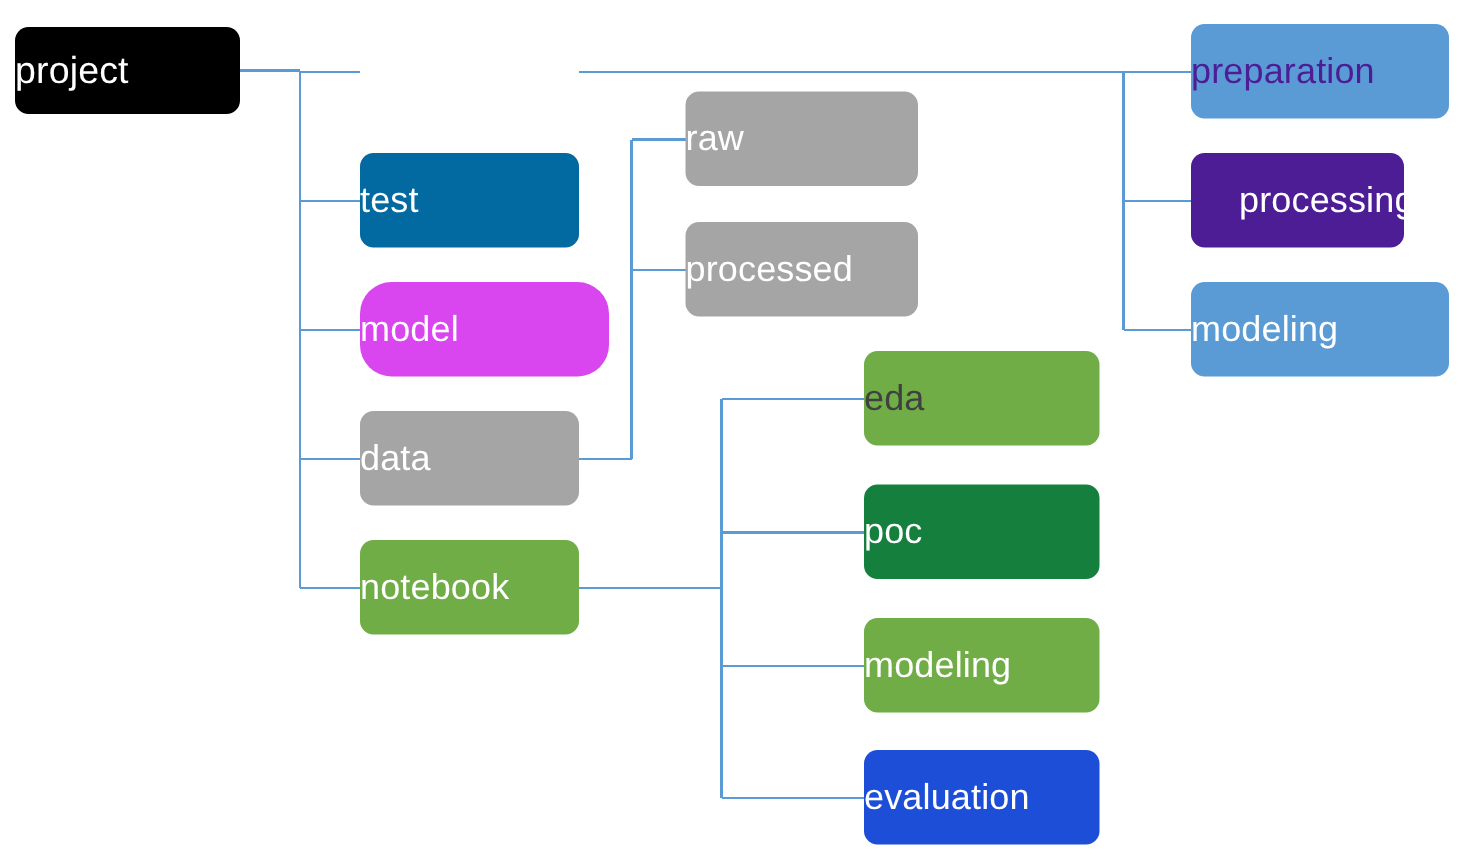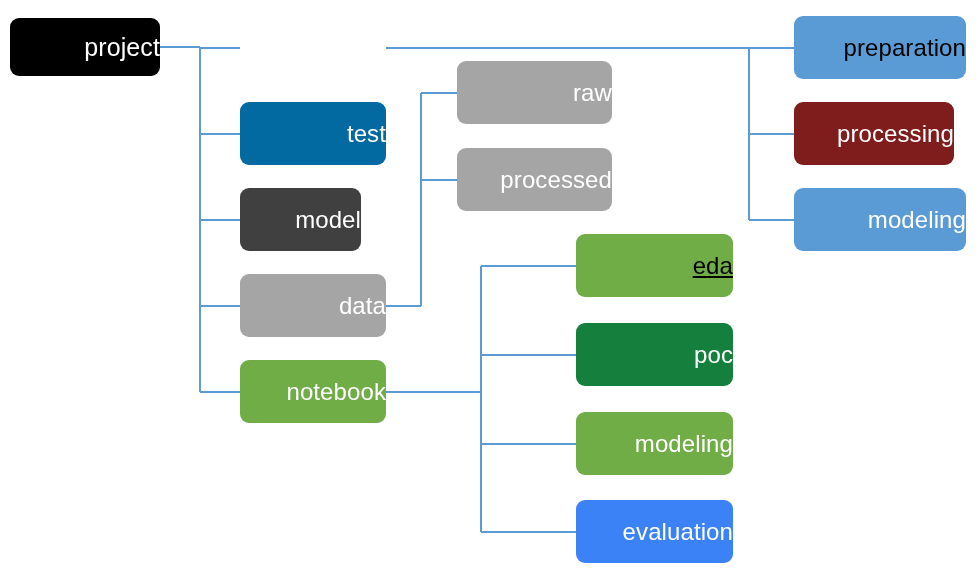--- a/index.html
+++ b/index.html
@@ -25,21 +25,21 @@
     width: 978px;
     height: 578px;
     pointer-events: none;
   }
   .node {
     position: absolute;
     box-sizing: border-box;
     border-radius: 9px;
     display: flex;
     align-items: center;
-    justify-content: flex-end;
+    justify-content: flex-start;
     color: #ffffff;
     font-size: 24px;
     line-height: 1;
     letter-spacing: 0.1px;
     white-space: nowrap;
     user-select: none;
   }
   .node-label {
     display: block;
     pointer-events: none;
@@ -75,49 +75,49 @@
       <line x1="481" y1="355" x2="576" y2="355" stroke="#5B9BD5" stroke-width="1.6" shape-rendering="crispEdges"></line>
       <line x1="481" y1="444" x2="576" y2="444" stroke="#5B9BD5" stroke-width="1.6" shape-rendering="crispEdges"></line>
       <line x1="481" y1="532" x2="576" y2="532" stroke="#5B9BD5" stroke-width="1.6" shape-rendering="crispEdges"></line>
     </svg>
 <div class="node root" style="left: 10px; top: 18px; width: 150px; height: 58px; background: rgb(0, 0, 0); color: rgb(255, 255, 255);">
       <span class="node-label">project</span>
     </div>
     <div class="node" style="left: 240px; top: 102px; width: 146px; height: 63px; background: #0369a1; color: rgb(255, 255, 255);">
       <span class="node-label">test</span>
     </div>
-    <div class="node" style="left: 240px; top: 188px; width: 121px; height: 63px; background: #404040; color: rgb(255, 255, 255);">
+    <div class="node" style="left: 240px; top: 188px; width: 166px; height: 63px; background: #d946ef; color: rgb(255, 255, 255); border-radius: 21px;">
       <span class="node-label">model</span>
     </div>
     <div class="node" style="left: 240px; top: 274px; width: 146px; height: 63px; background: rgb(165, 165, 165); color: rgb(255, 255, 255);">
       <span class="node-label">data</span>
     </div>
     <div class="node" style="left: 240px; top: 360px; width: 146px; height: 63px; background: rgb(112, 173, 71); color: rgb(255, 255, 255);">
       <span class="node-label">notebook</span>
     </div>
     <div class="node" style="left: 457px; top: 61px; width: 155px; height: 63px; background: rgb(165, 165, 165); color: rgb(255, 255, 255);">
       <span class="node-label">raw</span>
     </div>
     <div class="node" style="left: 457px; top: 148px; width: 155px; height: 63px; background: rgb(165, 165, 165); color: rgb(255, 255, 255);">
       <span class="node-label">processed</span>
     </div>
-    <div class="node" style="left: 576px; top: 234px; width: 157px; height: 63px; background: rgb(112, 173, 71); color: #000000; text-decoration: underline;">
+    <div class="node" style="left: 576px; top: 234px; width: 157px; height: 63px; background: rgb(112, 173, 71); color: #404040;">
       <span class="node-label">eda</span>
     </div>
     <div class="node" style="left: 576px; top: 323px; width: 157px; height: 63px; background: #15803d; color: rgb(255, 255, 255);">
       <span class="node-label">poc</span>
     </div>
     <div class="node" style="left: 576px; top: 412px; width: 157px; height: 63px; background: rgb(112, 173, 71); color: rgb(255, 255, 255);">
       <span class="node-label">modeling</span>
     </div>
-    <div class="node" style="left: 576px; top: 500px; width: 157px; height: 63px; background: #3b82f6; color: rgb(255, 255, 255);">
+    <div class="node" style="left: 576px; top: 500px; width: 157px; height: 63px; background: #1d4ed8; color: rgb(255, 255, 255);">
       <span class="node-label">evaluation</span>
     </div>
-    <div class="node" style="left: 794px; top: 16px; width: 172px; height: 63px; background: rgb(91, 155, 213); color: #000000; padding-left: 17px;">
+    <div class="node" style="left: 794px; top: 16px; width: 172px; height: 63px; background: rgb(91, 155, 213); color: #4c1d95;">
       <span class="node-label">preparation</span>
     </div>
-    <div class="node" style="left: 794px; top: 102px; width: 160px; height: 63px; background: #7f1d1d; color: rgb(255, 255, 255);">
+    <div class="node" style="left: 794px; top: 102px; width: 142px; height: 63px; background: #4c1d95; color: rgb(255, 255, 255); padding-left: 32px;">
       <span class="node-label">processing</span>
     </div>
     <div class="node" style="left: 794px; top: 188px; width: 172px; height: 63px; background: rgb(91, 155, 213); color: rgb(255, 255, 255);">
       <span class="node-label">modeling</span>
     </div>
   </div>
 
 </body></html>

